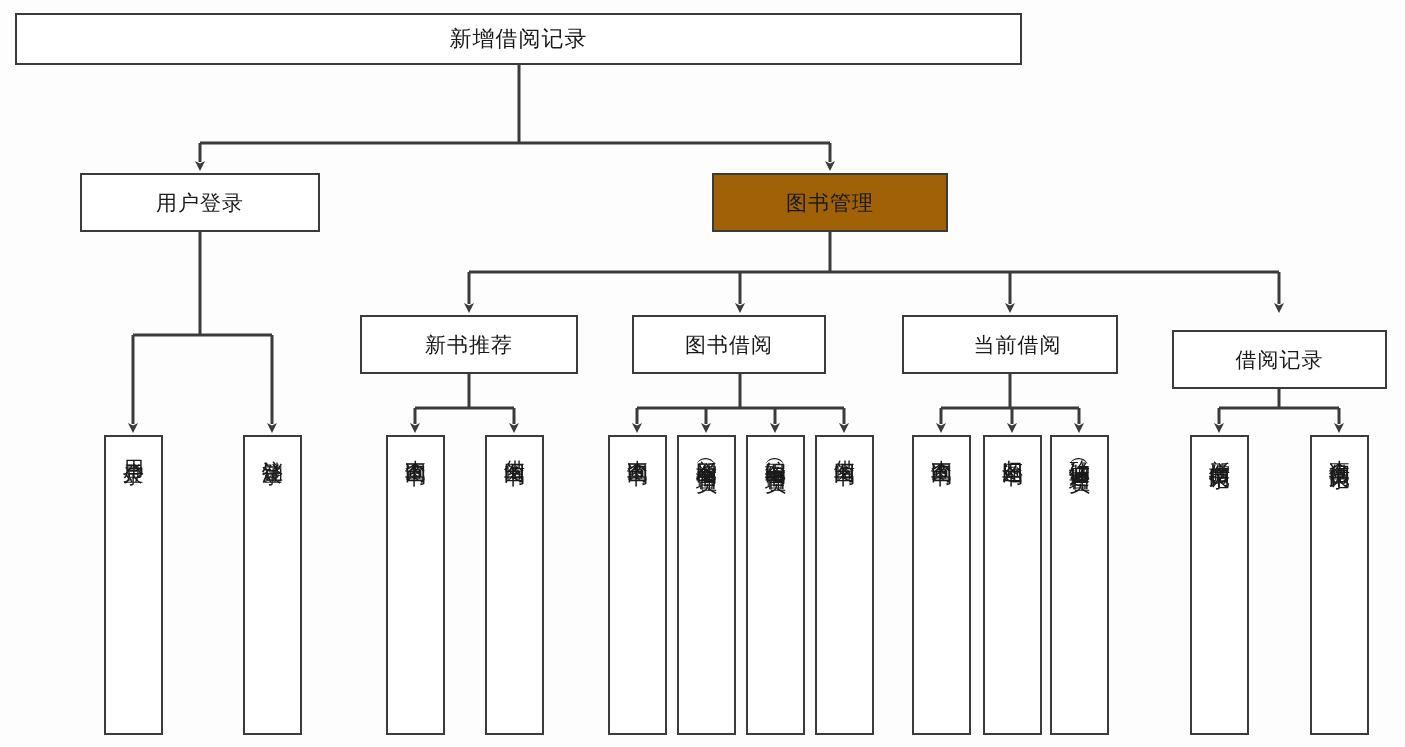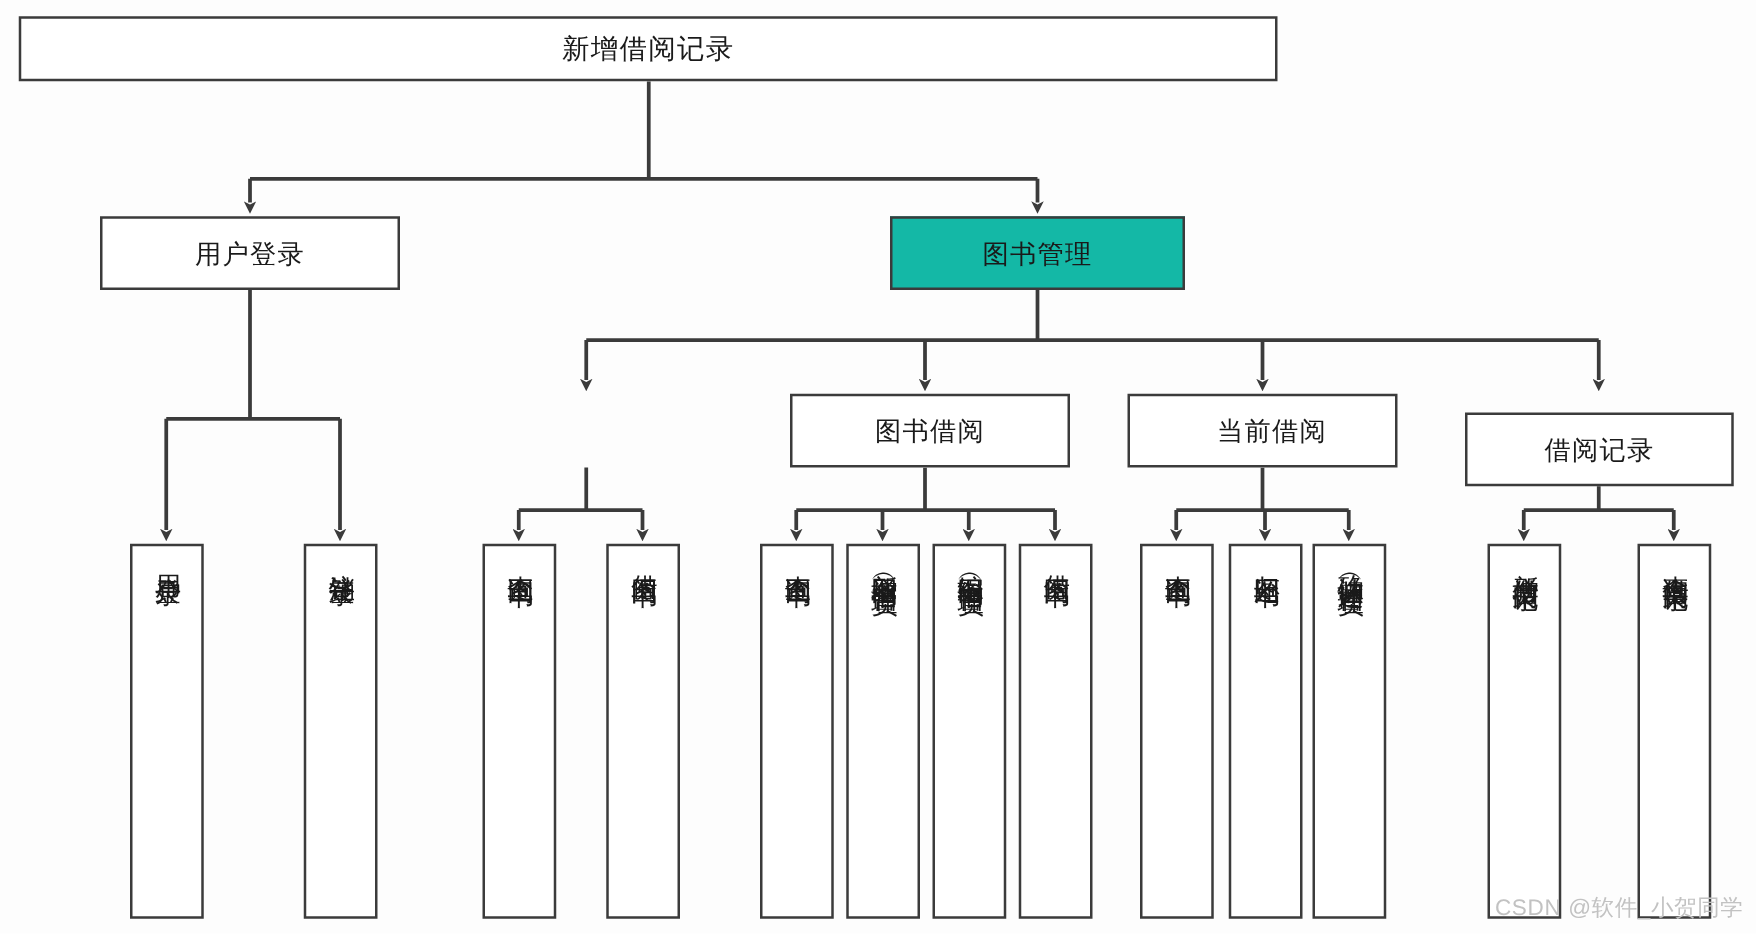--- a/index.html
+++ b/index.html
@@ -124,25 +124,28 @@
     </g>
   </svg>
 
   <div class="node h root" style="left: 15px; top: 13px; width: 1007px; height: 52px; background: rgb(255, 255, 255); border-color: rgb(59, 59, 59); color: rgb(26, 26, 26);">
     <span>新增借阅记录</span>
   </div>
 
   <div class="node h" style="left: 80px; top: 173px; width: 240px; height: 59px; background: rgb(255, 255, 255); border-color: rgb(59, 59, 59); color: rgb(26, 26, 26);">
     <span>用户登录</span>
   </div>
-  <div class="node h" style="left: 712px; top: 173px; width: 236px; height: 59px; background: #14b8a6; border-color: rgb(59, 59, 59); color: rgb(26, 26, 26);">
+  <div class="node h" style="left: 712px; top: 173px; width: 236px; height: 59px; background: #a16207; border-color: rgb(59, 59, 59); color: rgb(26, 26, 26);">
     <span>图书管理</span>
   </div>
 
-  <div class="node h" style="left: 632px; top: 315px; width: 224px; height: 59px; background: rgb(255, 255, 255); border-color: rgb(59, 59, 59); color: rgb(26, 26, 26);">
+  <div class="node h" style="left: 360px; top: 315px; width: 218px; height: 59px; background: rgb(255, 255, 255); border-color: rgb(59, 59, 59); color: rgb(26, 26, 26);">
+    <span>新书推荐</span>
+  </div>
+  <div class="node h" style="left: 632px; top: 315px; width: 194px; height: 59px; background: rgb(255, 255, 255); border-color: rgb(59, 59, 59); color: rgb(26, 26, 26);">
     <span>图书借阅</span>
   </div>
   <div class="node h" style="left: 902px; top: 315px; width: 216px; height: 59px; background: rgb(255, 255, 255); border-color: rgb(59, 59, 59); color: rgb(26, 26, 26); padding-left: 15px;">
     <span>当前借阅</span>
   </div>
   <div class="node h" style="left: 1172px; top: 315px; width: 215px; height: 59px; background: rgb(255, 255, 255); border-color: rgb(59, 59, 59); color: rgb(26, 26, 26); margin-top: 15px;">
     <span>借阅记录</span>
   </div>
 
   <div class="node v" style="left: 104px; top: 435px; width: 59px; height: 300px; background: rgb(255, 255, 255); border-color: rgb(59, 59, 59); color: rgb(26, 26, 26);">
@@ -178,15 +181,14 @@
   <div class="node v" style="left: 1050px; top: 435px; width: 59px; height: 300px; background: rgb(255, 255, 255); border-color: rgb(59, 59, 59); color: rgb(26, 26, 26);">
     <span class="vtext">确认归还（管理员）</span>
   </div>
   <div class="node v" style="left: 1190px; top: 435px; width: 59px; height: 300px; background: rgb(255, 255, 255); border-color: rgb(59, 59, 59); color: rgb(26, 26, 26);">
     <span class="vtext">新增借阅记录</span>
   </div>
   <div class="node v" style="left: 1310px; top: 435px; width: 59px; height: 300px; background: rgb(255, 255, 255); border-color: rgb(59, 59, 59); color: rgb(26, 26, 26);">
     <span class="vtext">查询借阅记录</span>
   </div>
 
-  <div class="watermark" style="left: 1196px; top: 714px; color: rgb(194, 194, 194);">CSDN @软件_小贺同学</div>
 
 </div>
 
 </body></html>

